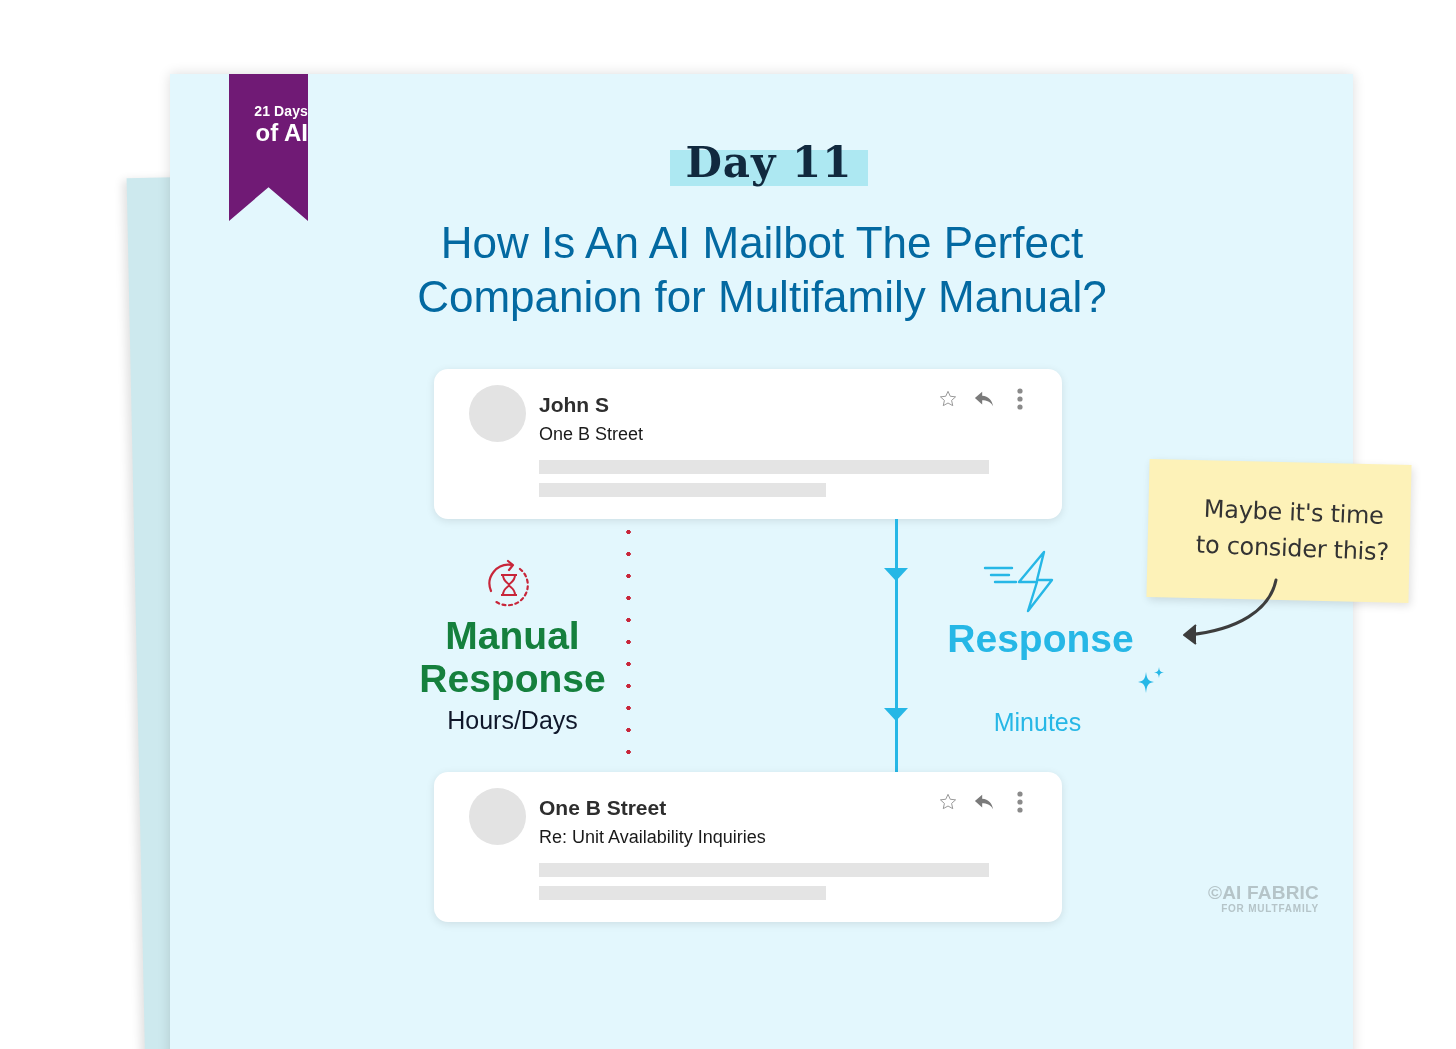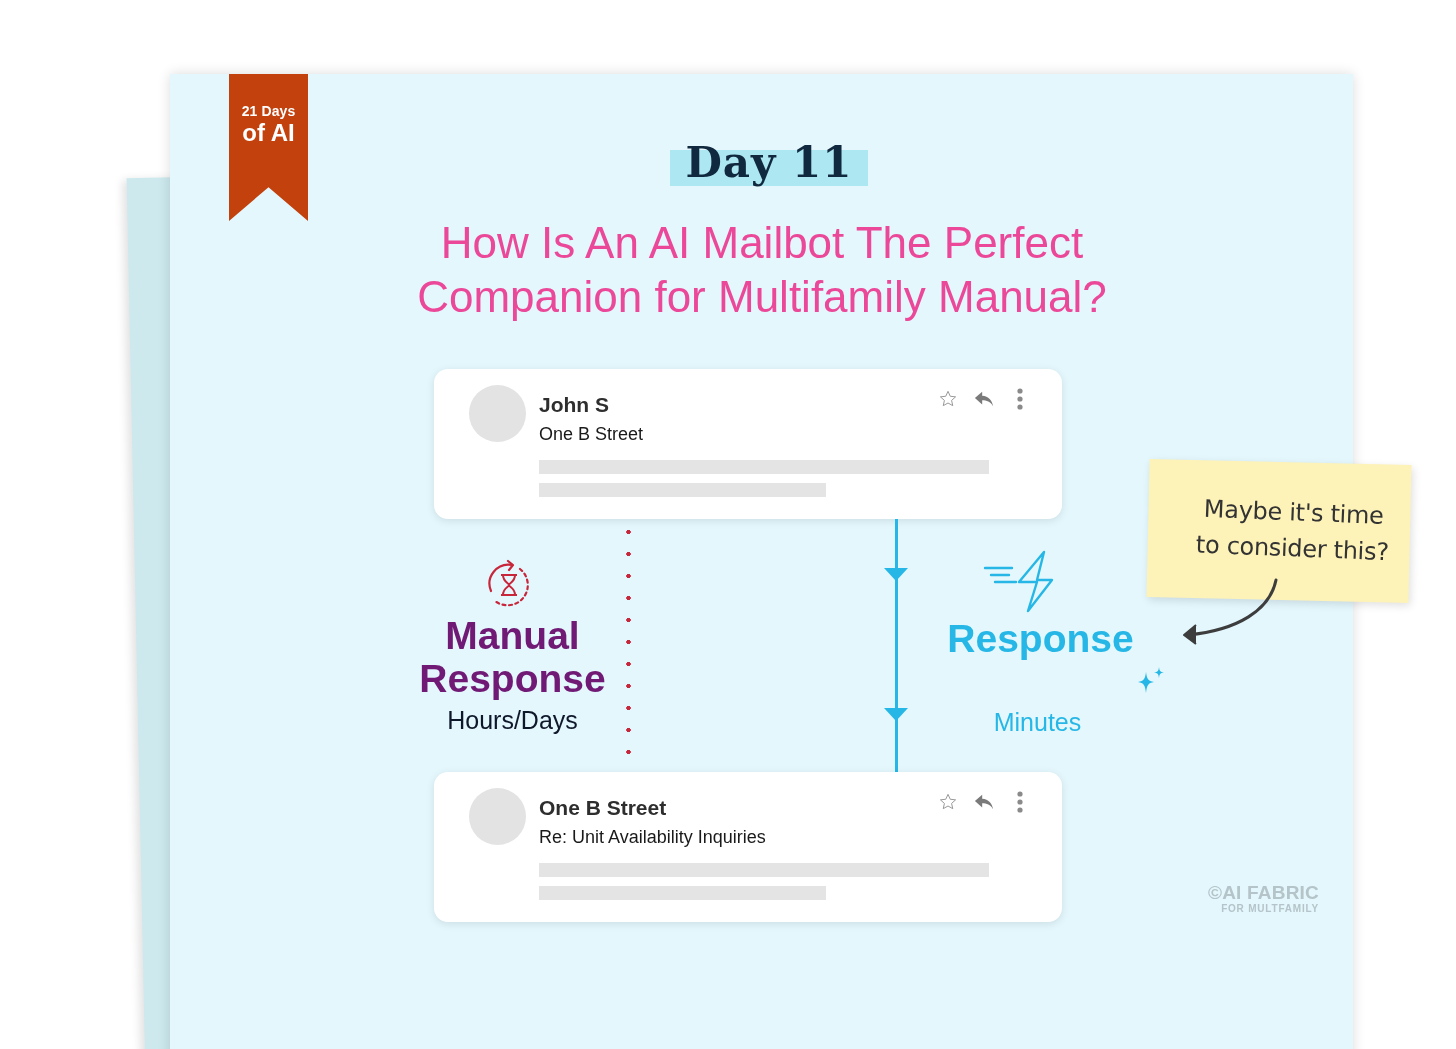--- a/index.html
+++ b/index.html
@@ -13,37 +13,37 @@
     box-shadow: -4px 2px 10px rgba(0,0,0,0.12);
   }
   .main-sheet {
     position: absolute; left: 170px; top: 74px; width: 1183px; height: 1000px;
     background: #e3f7fd;
     box-shadow: 0 0 12px rgba(0,0,0,0.14);
   }
 
   .ribbon {
     position: absolute; left: 229px; top: 74px; width: 79px; height: 147px;
-    background: #c2410c;
+    background: #701a75;
     clip-path: polygon(0 0, 100% 0, 100% 100%, 50% 77%, 0 100%);
-    color: #fff; text-align: center;
+    color: #fff; text-align: right;
   }
   .ribbon .r1 { position: absolute; top: 29px; left: 0; width: 100%; font-size: 14px; font-weight: bold; letter-spacing: 0.1px; }
   .ribbon .r2 { position: absolute; top: 45px; left: 0; width: 100%; font-size: 24px; font-weight: bold; }
 
   .day-wrap { position: absolute; left: 670px; top: 138px; width: 198px; height: 52px; }
   .day-highlight { position: absolute; left: 0; top: 12px; width: 198px; height: 36px; background: #ade8f2; }
   .day-text {
     position: absolute; left: 0; top: 0; width: 198px; text-align: center;
     font-family: "DejaVu Serif", serif; font-size: 42px; color: #11293e; letter-spacing: 1px; font-weight: bold;
   }
 
   .title {
     position: absolute; left: 330px; top: 216px; width: 864px; text-align: center;
-    font-size: 44px; line-height: 54px; color: #ec4899; font-weight: normal;
+    font-size: 44px; line-height: 54px; color: #0369a1; font-weight: normal;
   }
 
   .card {
     position: absolute; left: 434px; width: 628px; height: 150px;
     background: #ffffff; border-radius: 14px;
     box-shadow: 0 2px 8px rgba(0,0,0,0.10);
     padding-left: 20px;
   }
   .card.top { top: 369px; }
   .card.bottom { top: 772px; }
@@ -64,21 +64,21 @@
     background-size: 5px 22px; background-repeat: repeat-y; background-position: 0 0;
   }
   .solid-line { position: absolute; left: 895px; top: 519px; width: 3px; height: 254px; background: #26b7e6; }
   .arrow-tri { position: absolute; width: 0; height: 0; border-left: 12px solid transparent; border-right: 12px solid transparent; border-top: 13px solid #26b7e6; }
   .arrow-tri.a1 { left: 884px; top: 568px; }
   .arrow-tri.a2 { left: 884px; top: 708px; }
 
   .manual-icon { position: absolute; left: 482px; top: 557px; width: 54px; height: 54px; }
   .manual-title {
     position: absolute; left: 400px; top: 614px; width: 225px; text-align: center;
-    color: #701a75; font-weight: bold; font-size: 39px; line-height: 43px;
+    color: #15803d; font-weight: bold; font-size: 39px; line-height: 43px;
   }
   .manual-sub { position: absolute; left: 400px; top: 706px; width: 225px; text-align: center; color: #0f172a; font-size: 25px; }
 
   .auto-icon { position: absolute; left: 982px; top: 549px; width: 75px; height: 66px; }
   .auto-title {
     position: absolute; left: 920px; top: 617px; width: 235px; text-align: center;
     color: #26b7e6; font-weight: bold; font-size: 39px; line-height: 44px;
   }
   .auto-title .l2 { position: relative; left: 3px; }
   .sparkle { position: absolute; left: 1135px; top: 664px; width: 32px; height: 32px; }

